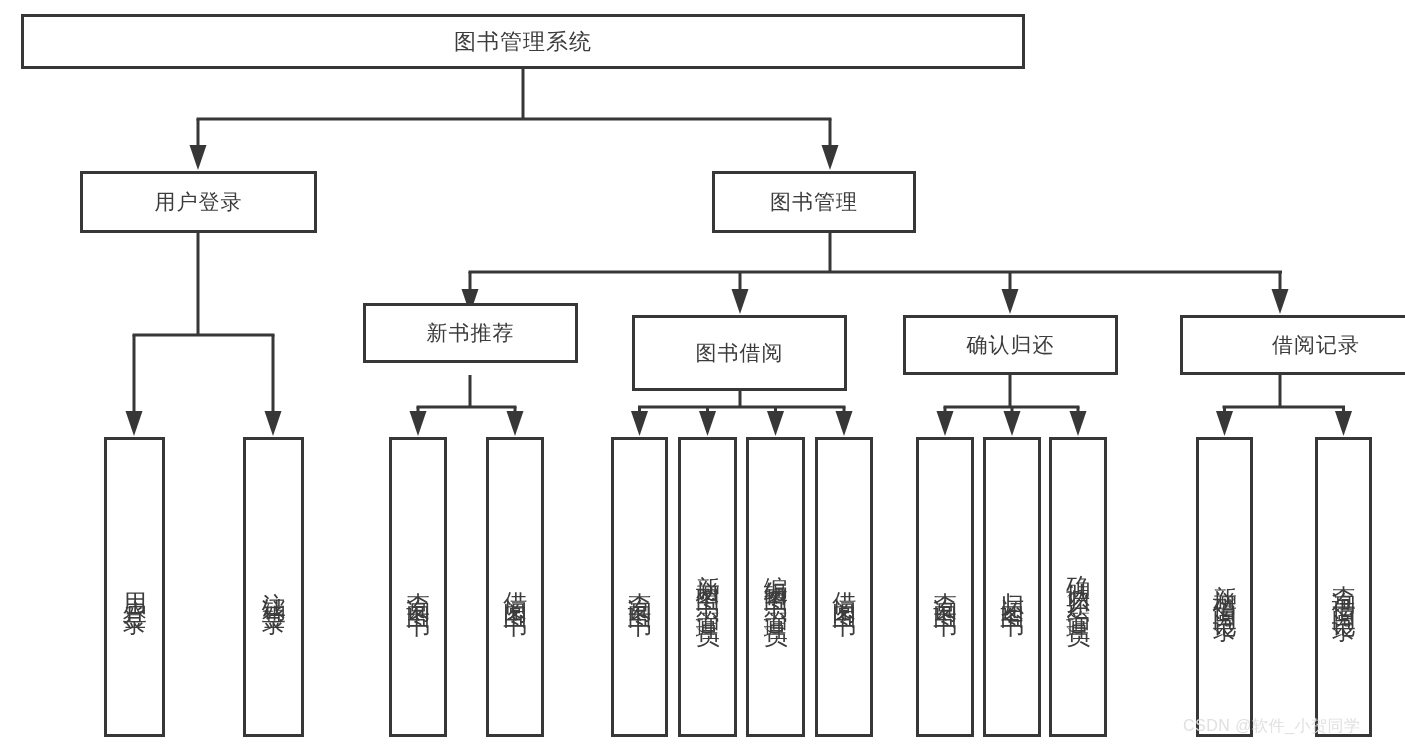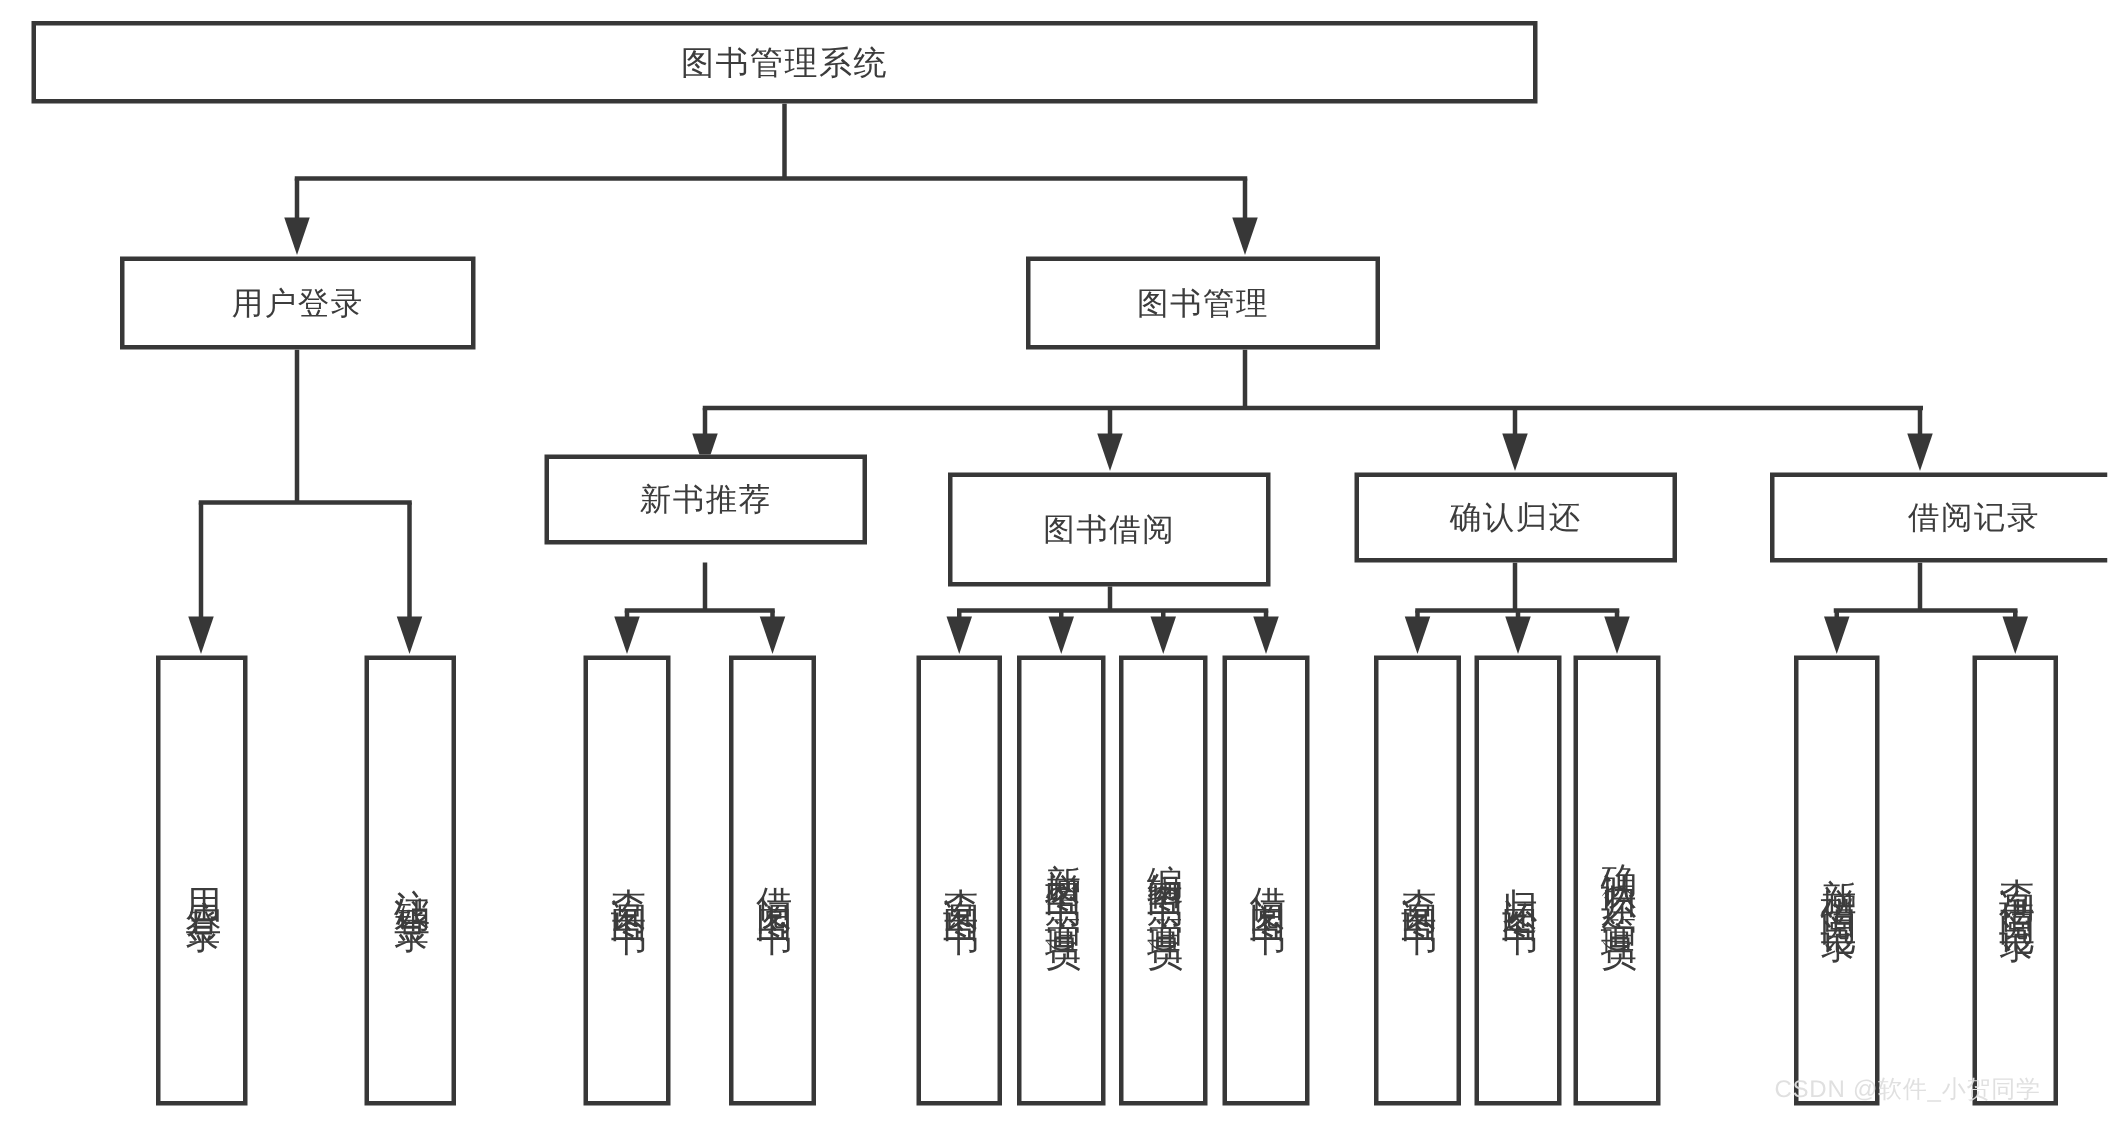--- a/index.html
+++ b/index.html
@@ -116,21 +116,21 @@
       <use href="#ah" transform="translate(1012,436)"></use>
       <use href="#ah" transform="translate(1078,436)"></use>
       <use href="#ah" transform="translate(1224.5,436)"></use>
       <use href="#ah" transform="translate(1343.5,436)"></use>
     </g>
   </svg>
 
   <div class="node hbox root" style="left:21px; top:14px; width:1004px; height:55px;">图书管理系统</div>
 
   <div class="node hbox" style="left:80px; top:171px; width:237px; height:62px;">用户登录</div>
-  <div class="node hbox" style="left:684px; top:171px; width:236px; height:62px;font-family:Liberation Mono, monospace;">图书管理</div>
+  <div class="node hbox" style="left:712px; top:171px; width:204px; height:62px;font-family:Liberation Mono, monospace;">图书管理</div>
 
   <div class="node hbox" style="left:363px; top:303px; width:215px; height:60px;">新书推荐</div>
   <div class="node hbox" style="left:632px; top:315px; width:215px; height:76px;">图书借阅</div>
   <div class="node hbox" style="left:903px; top:315px; width:215px; height:60px;">确认归还</div>
   <div class="node hbox" style="left:1180px; top:315px; width:260px; height:60px;padding-left:12px;">借阅记录</div>
 
   <div class="node vbox" style="left:104px; top:437px; width:61px; height:300px;">用户登录</div>
   <div class="node vbox" style="left:243px; top:437px; width:61px; height:300px;">注销登录</div>
 
   <div class="node vbox" style="left:389px; top:437px; width:58px; height:300px;">查询图书</div>

